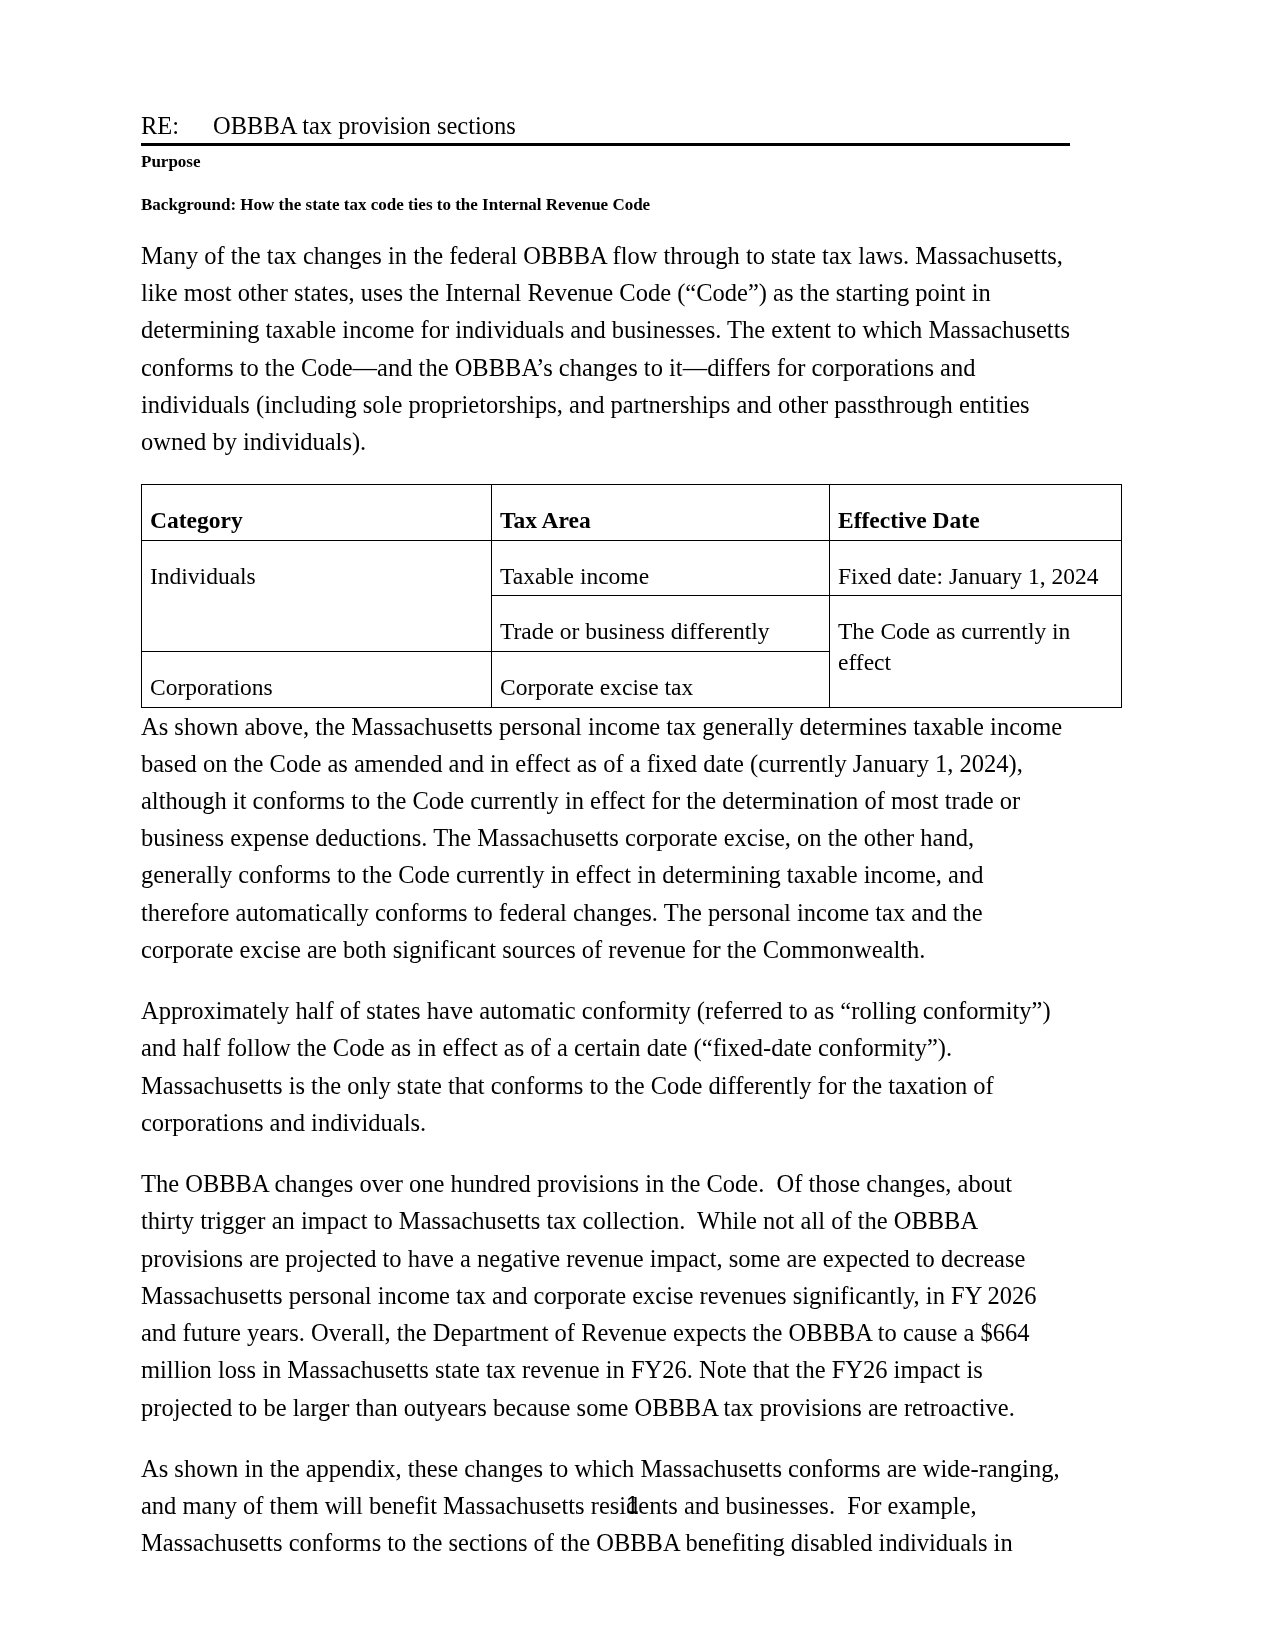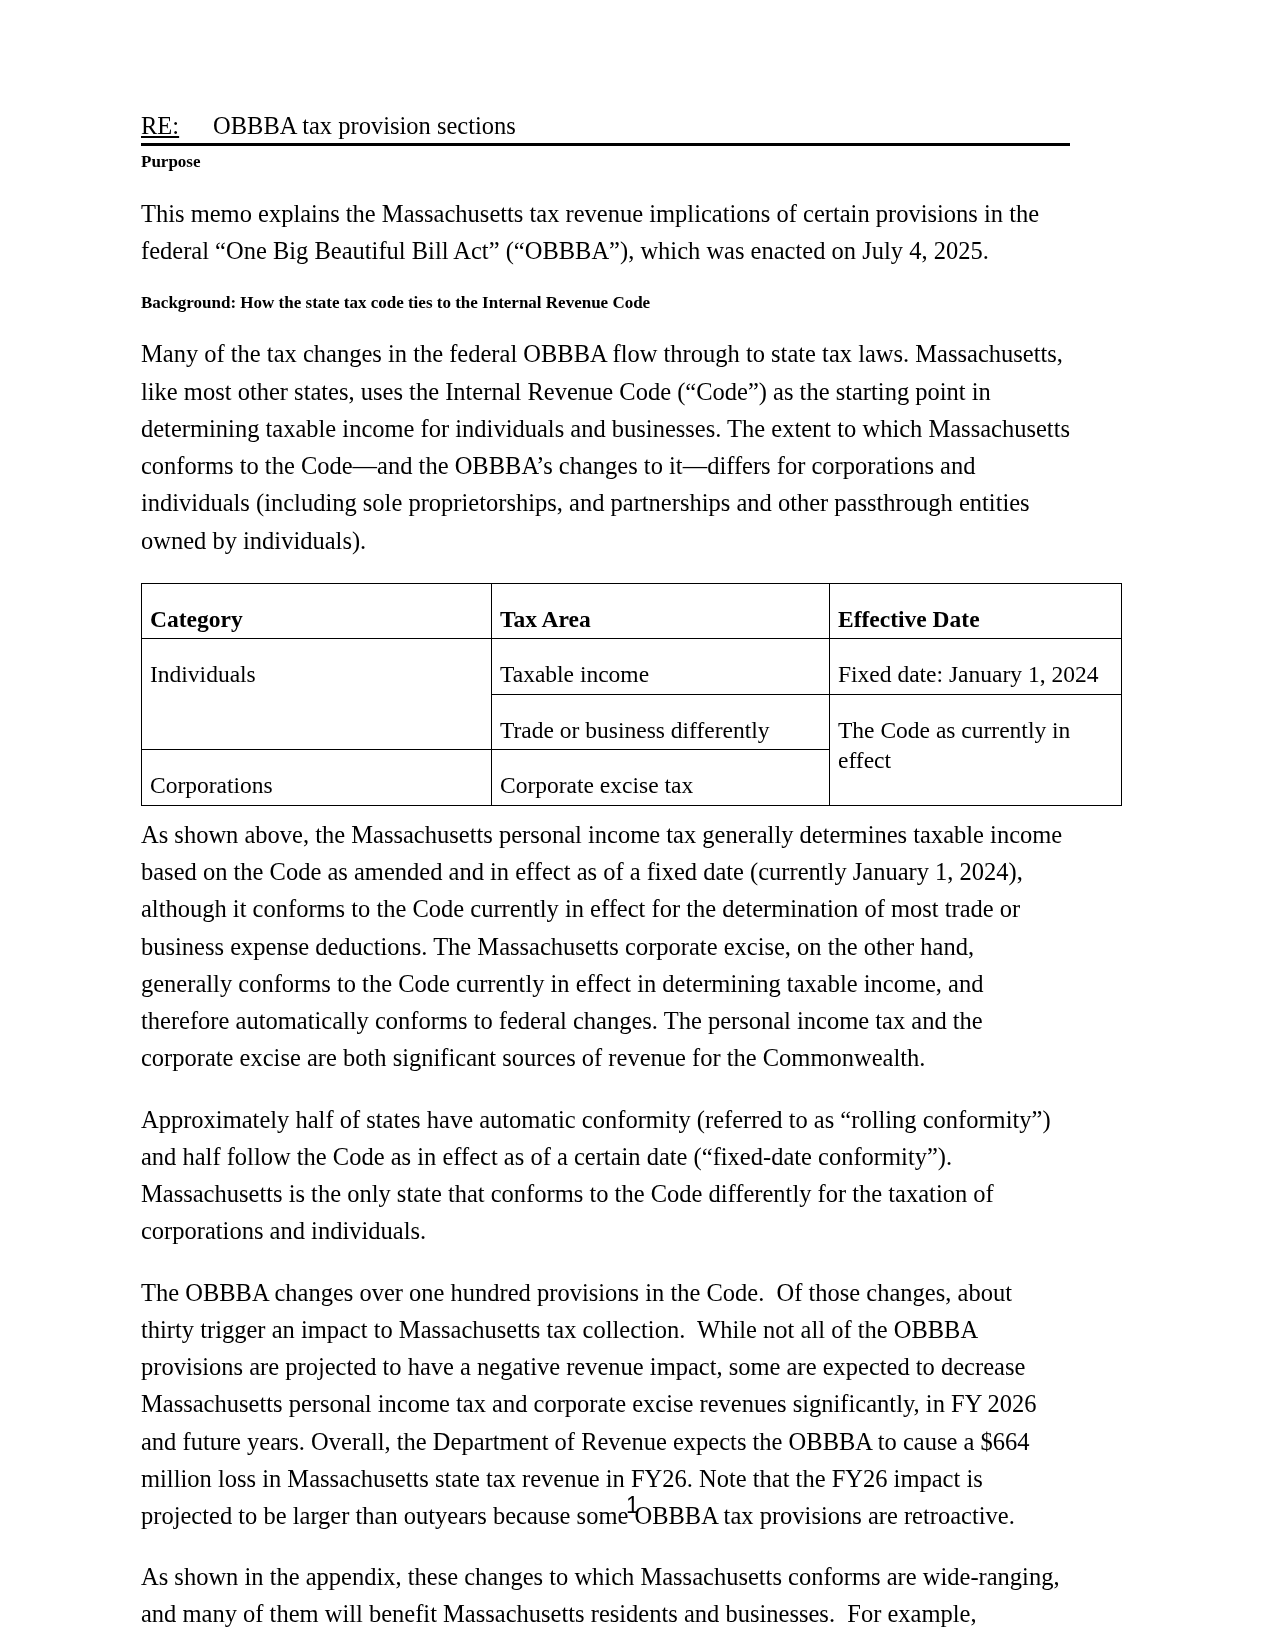--- a/index.html
+++ b/index.html
@@ -26,21 +26,21 @@
     width: 930px;
   }
 
   
   .re-line {
     font-size: 24.5px;
     line-height: 1.15;
     white-space: pre;
     margin-bottom: 3px;
   }
-  .re-label { display: inline-block; width: 72px; text-decoration: underline; }
+  .re-label { display: inline-block; width: 72px; }
 
   .hrule {
     border: 0;
     border-top: 3.5px solid #000;
     margin: 0 0 6px 0;
     width: 929px;
   }
 
   
   h2.section-heading {
@@ -52,21 +52,21 @@
 
   
   p.body-text {
     font-size: 24.5px;
     line-height: 1.52;
     margin: 0 0 24px 0;
     text-align: left;
     white-space: pre-wrap;
   }
   p.after-table {
-    margin-top: 10px;
+    margin-top: 0;
   }
 
   
   table.conformity-table {
     border-collapse: collapse;
     width: 929px;
     margin: 0 0 0 0;
     table-layout: fixed;
     font-size: 23.5px;
   }
@@ -102,21 +102,20 @@
 
 <div class="page">
 
   <div class="content">
 
     <div class="re-line"><span class="re-label">RE:</span><span>OBBBA tax provision sections</span></div>
 
     <hr class="hrule">
 
     <h2 class="section-heading">Purpose</h2>
-    <p class="body-text">This memo explains the Massachusetts tax revenue implications of certain provisions in the federal “One Big Beautiful Bill Act” (“OBBBA”), which was enacted on July 4, 2025.</p>
 
     <h2 class="section-heading">Background: How the state tax code ties to the Internal Revenue Code</h2>
     <p class="body-text">Many of the tax changes in the federal OBBBA flow through to state tax laws. Massachusetts, like most other states, uses the Internal Revenue Code (“Code”) as the starting point in determining taxable income for individuals and businesses. The extent to which Massachusetts conforms to the Code—and the OBBBA’s changes to it—differs for corporations and individuals (including sole proprietorships, and partnerships and other passthrough entities owned by individuals).</p>
 
     <table class="conformity-table">
       <thead>
         <tr>
           <th class="col-category">Category</th>
           <th class="col-taxarea">Tax Area</th>
           <th class="col-effdate">Effective Date</th>

